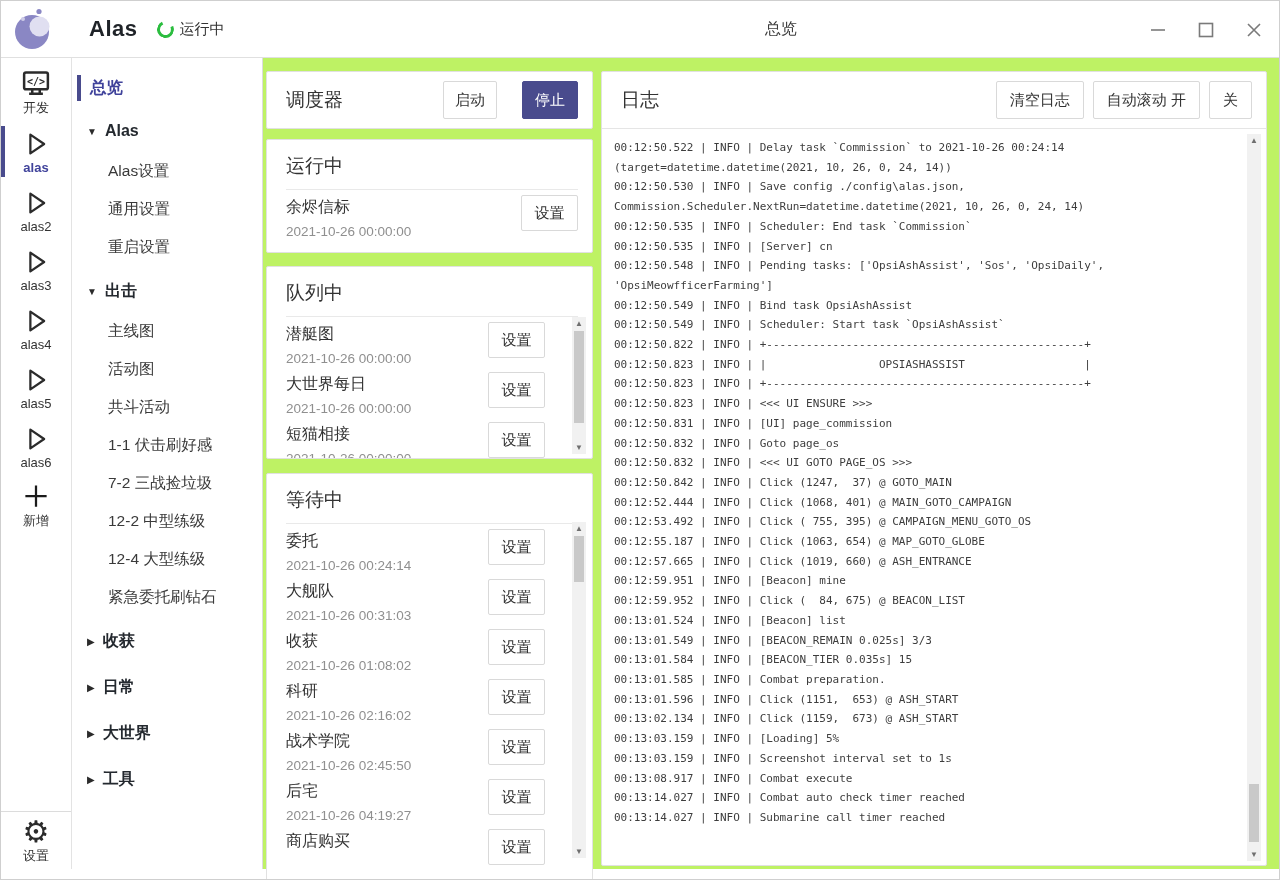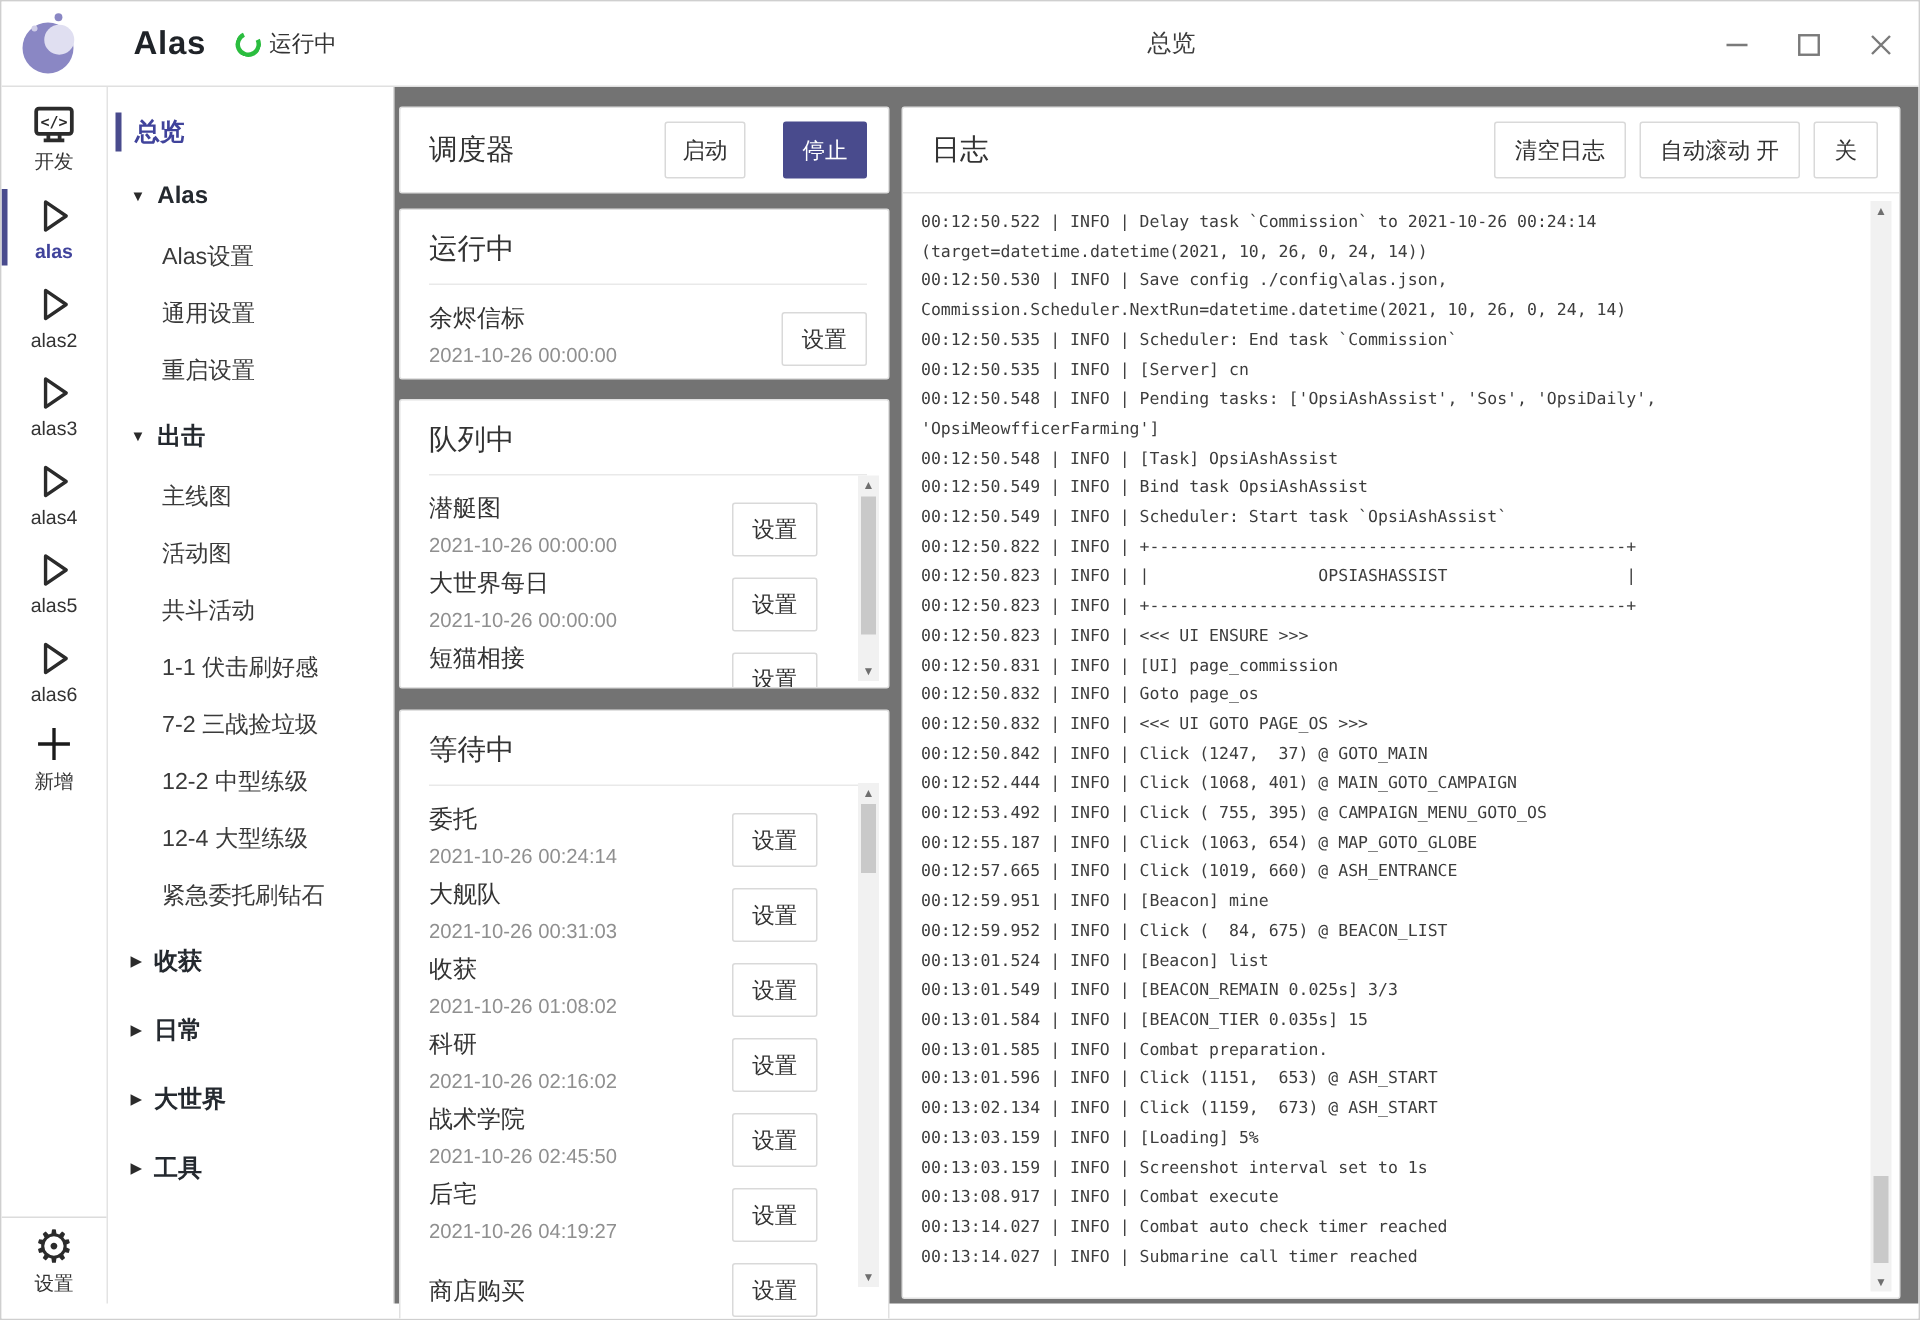--- a/index.html
+++ b/index.html
@@ -49,21 +49,21 @@
   .menu-item .arrow:empty { display:none; }
   .menu-item.active { height:36px; padding-left:18px; font-size:16.5px; font-weight:bold;
     color:var(--accent-text); }
   .menu-item.active::before { content:""; position:absolute; left:5px; top:5px; bottom:5px;
     width:4px; background:var(--accent); }
   .menu-item.group { height:42px; margin-top:4px; padding-left:15px; font-size:16px;
     font-weight:600; color:#24292f; }
   .menu-item.child { height:38px; padding-left:36px; font-size:15.5px; color:#3a3a3a; }
 
   
-  .content { position:relative; flex:1; background:#737373;text-decoration:underline; }
+  .content { position:relative; flex:1; background:#bef264;text-decoration:underline; }
   .card { position:absolute; background:#fff; border:1px solid #e1e1e1; border-radius:2px; }
 
   .card-header { display:flex; align-items:center; justify-content:space-between;
     height:100%; padding:0 14px 0 19px; }
   .card-title { font-size:19px; color:#333; }
   .btn { background:#fff; border:1px solid #d9d9d9; border-radius:2px; color:#333;
     font-size:15px; font-family:inherit; cursor:pointer; }
   .btn-start { width:54px; height:38px; }
   .btn-stop { width:56px; height:38px; background:var(--accent); border-color:var(--accent); color:#fff; }
   .btn-group { display:flex; gap:25px; }
@@ -72,21 +72,21 @@
 
   .section-card { padding:13px 14px 0 19px; overflow:hidden; }
   .section-title { font-size:19px; color:#333; }
   .sec-divider { border:none; border-top:1px solid #e9e9e9; margin:10px 0 0 0; }
   .card-running { left:3px; top:81px; width:327px; height:114px; }
   .card-queue   { left:3px; top:208px; width:327px; height:193px; }
   .card-waiting { left:3px; top:415px; width:327px; height:496px; }
 
   .task-list { padding-top:4px; }
   .task-list.scrolled { padding-right:33px; }
-  .task-row { display:flex; justify-content:space-between; align-items:flex-end; height:50px; }
+  .task-row { display:flex; justify-content:space-between; align-items:flex-start; height:50px; }
   .task-name { font-size:16px; color:#333; padding-top:3px; }
   .task-time { font-size:13.5px; color:#8f8f8f; padding-top:6px; }
   .btn-setting { width:57px; height:36px; margin-top:1px; }
 
   
   .vscroll { position:absolute; width:14px; background:#f1f1f1; }
   .sb-arrow { position:absolute; left:0; width:14px; height:13px; text-align:center;
     font-size:8px; line-height:13px; color:#6f6f6f; cursor:pointer; }
   .sb-arrow.up { top:0; } .sb-arrow.down { bottom:0; }
   .sb-thumb { position:absolute; left:2px; width:10px; background:#c9c9c9; cursor:pointer; }
@@ -478,21 +478,20 @@
             <div class="log-line">Commission.Scheduler.NextRun=datetime.datetime(2021, 10, 26, 0, 24, 14)</div>
 
             <div class="log-line">00:12:50.535 | INFO | Scheduler: End task `Commission`</div>
 
             <div class="log-line">00:12:50.535 | INFO | [Server] cn</div>
 
             <div class="log-line">00:12:50.548 | INFO | Pending tasks: ['OpsiAshAssist', 'Sos', 'OpsiDaily',</div>
 
             <div class="log-line">'OpsiMeowfficerFarming']</div>
 
-            <div class="log-line">00:12:50.548 | INFO | [Task] OpsiAshAssist</div>
 
             <div class="log-line">00:12:50.549 | INFO | Bind task OpsiAshAssist</div>
 
             <div class="log-line">00:12:50.549 | INFO | Scheduler: Start task `OpsiAshAssist`</div>
 
             <div class="log-line">00:12:50.822 | INFO | +------------------------------------------------+</div>
 
             <div class="log-line">00:12:50.823 | INFO | |                 OPSIASHASSIST                  |</div>
 
             <div class="log-line">00:12:50.823 | INFO | +------------------------------------------------+</div>

